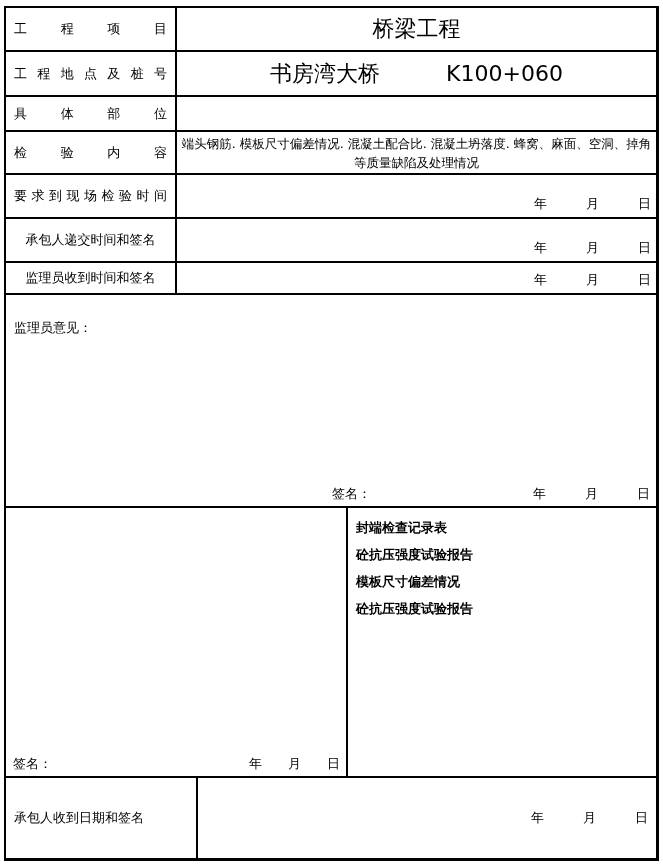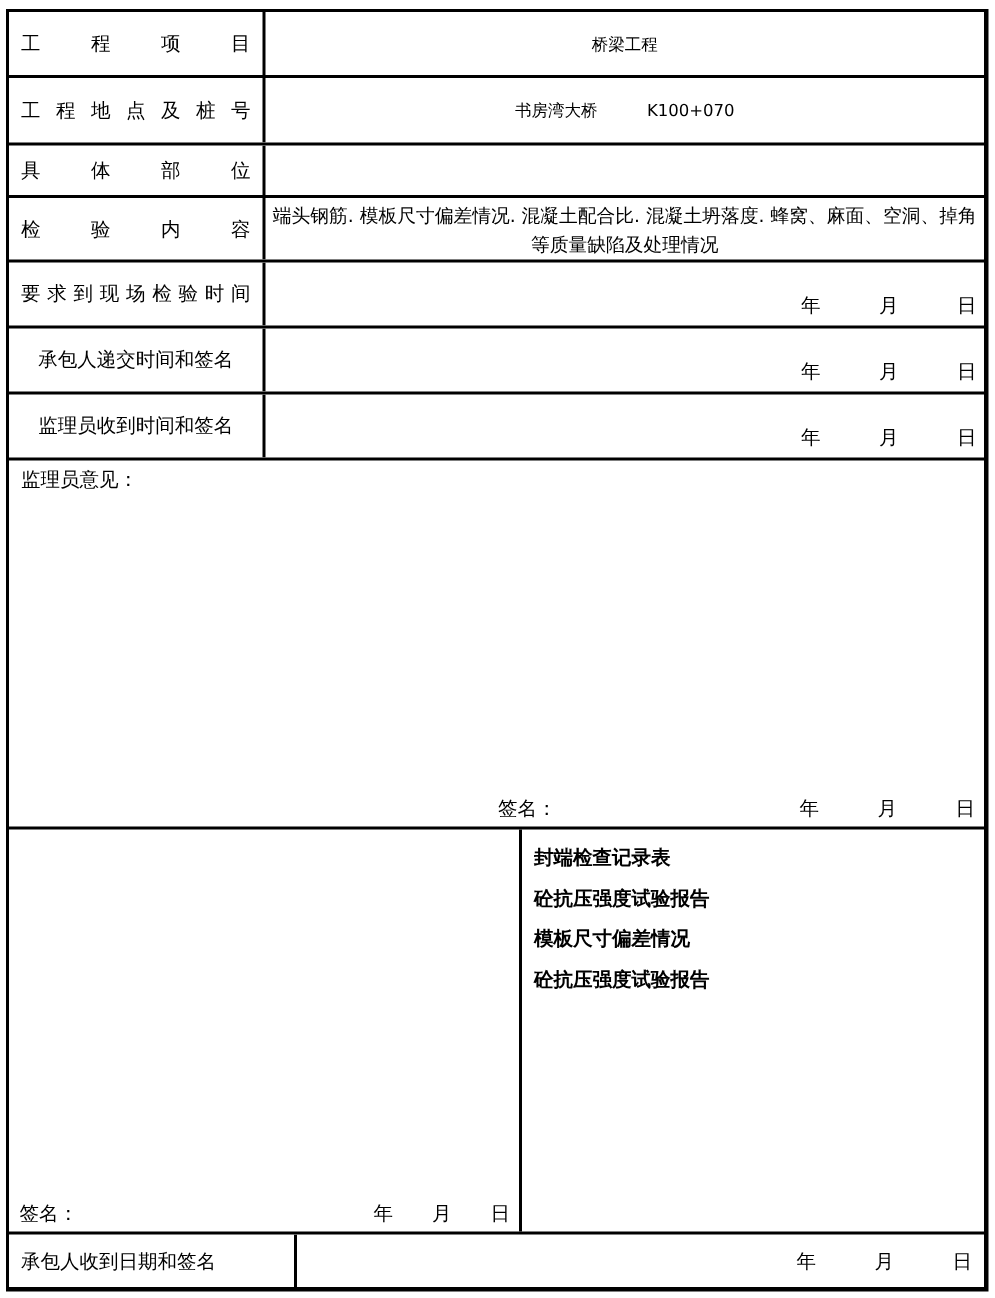--- a/index.html
+++ b/index.html
@@ -36,21 +36,21 @@
     box-sizing: border-box;
     flex: 0 0 auto;
     overflow: hidden;
   }
   .h1 { height: 44px; }
   .h2 { height: 45px; }
   .h3 { height: 35px; }
   .h4 { height: 43px; }
   .h5 { height: 44px; }
   .h6 { height: 44px; }
-  .h7 { height: 44px; gap: 36px; }
+  .h7 { height: 32px; gap: 36px; }
   .label-cell {
     flex: 0 0 171px;
     box-sizing: border-box;
     border-right: 2px solid #000;
     display: flex;
     align-items: center;
     padding: 0 8px;
     overflow: hidden;
   }
   .label-cell.center { justify-content: center; padding: 0 4px; }
@@ -63,41 +63,41 @@
     flex: 1 1 auto;
     box-sizing: border-box;
     position: relative;
     overflow: hidden;
   }
   .value-center {
     display: flex;
     align-items: center;
     justify-content: center;
   }
-  .value-lg { font-size: 11px; border-radius: 19px; }
+  .value-lg { font-size: 22px; border-radius: 19px; }
   .insp {
     font-size: 12.5px;
     line-height: 19px;
     text-align: center;
     padding-top: 2px;
     border-radius: 19px;
   }
   .insp .line1 { white-space: nowrap; }
   .date-br {
     display: flex;
     align-items: flex-end;
     justify-content: flex-end;
     padding: 0 5px 4px 0;
   }
   .opinion {
-    height: 246px;
-    border-bottom: 2px solid #000;
-    box-sizing: border-box;
-    position: relative;
-    padding: 4px 0 0 8px;
+    height: 213px;
+    border-bottom: 2px solid #000;
+    box-sizing: border-box;
+    position: relative;
+    padding: 24px 0 0 8px;
     overflow: hidden;
   }
   .sign-line {
     position: absolute;
     left: 0;
     right: 0;
     bottom: 3px;
     display: flex;
   }
   .opinion .sign-label { margin-left: 326px; }
@@ -188,21 +188,21 @@
       <div class="justify-chars">
           <span>工</span>
           <span>程</span>
           <span>地</span>
           <span>点</span>
           <span>及</span>
           <span>桩</span>
           <span>号</span>
         </div>
     </div>
-    <div class="value-cell value-center value-lg">书房湾大桥　　　K100+070</div>
+    <div class="value-cell value-center value-lg">书房湾大桥　　　K100+060</div>
   </div>
 
   <div class="row h3">
     <div class="label-cell">
       <div class="justify-chars">
           <span>具</span>
           <span>体</span>
           <span>部</span>
           <span>位</span>
         </div>

